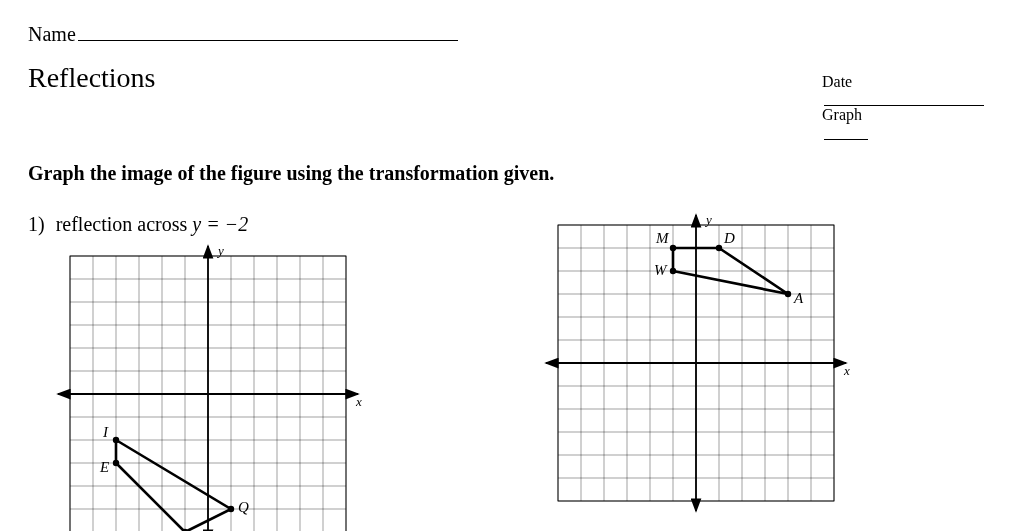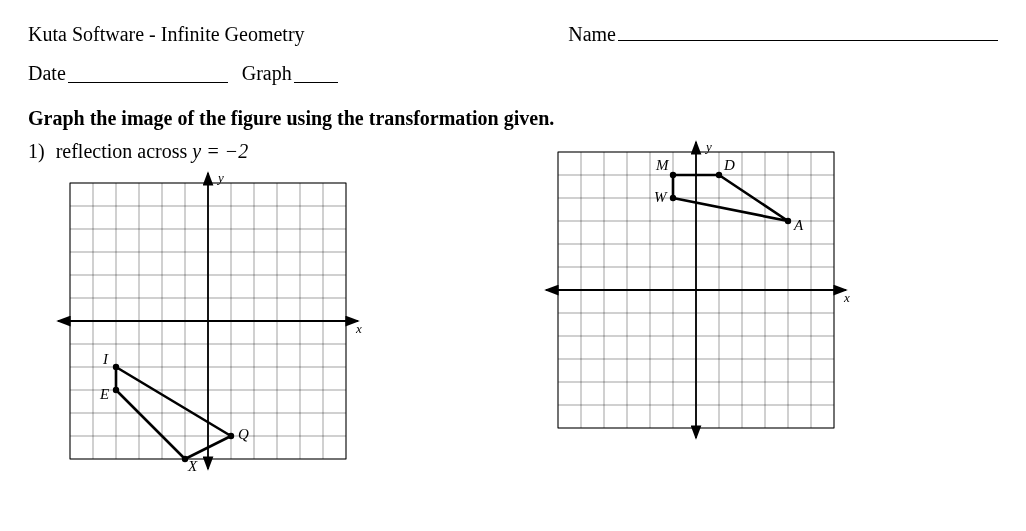--- a/index.html
+++ b/index.html
@@ -30,43 +30,44 @@
     display: flex;
     justify-content: space-between;
     align-items: baseline;
     margin-bottom: 22px;
   }
   .doc-title {
     font-size: 28px;
     font-weight: normal;
   }
   .date-period {
-    font-size: 20px;
-    display: flex;
-    align-items: center;
+    font-size: 16px;
+    display: flex;
+    align-items: flex-start;
+    flex-direction: column;
   }
   .blank-med {
     display: inline-block;
     border-bottom: 1px solid #000;
     width: 160px;
     height: 0.9em;
     margin-left: 2px;
     margin-right: 14px;
   }
   .blank-short {
     display: inline-block;
     border-bottom: 1px solid #000;
     width: 44px;
     height: 0.9em;
     margin-left: 2px;
   }
   .instructions {
     font-weight: bold;
     font-size: 20px;
-    margin-bottom: 10px;
+    margin-bottom: 28px;
   }
   .problems {
     display: flex;
     gap: 28px;
   }
   .problem {
     flex: 0 0 460px;
   }
   .prompt {
     font-size: 20px;
@@ -80,28 +81,28 @@
   .outer { stroke: #000; stroke-width: 0.9; fill: none; }
   .shape { stroke: #000; stroke-width: 2.6; fill: none; stroke-linejoin: round; }
   .pt { fill: #000; }
   .lbl { font-family: "Times New Roman", serif; font-style: italic; font-size: 15px; }
   .axlbl { font-family: "Times New Roman", serif; font-style: italic; font-size: 13px; }
 </style>
 </head>
 <body>
 
 <div class="top-row">
-  <span>Kuta Software - Infinite Geometry</span>
   <span class="name-field">
     <span>Name</span>
     <span class="blank-long"></span>
   </span>
 </div>
 
 <div class="title-row">
+  <span class="doc-title">Reflections</span>
   <span class="date-period">
     <span>Date</span>
     <span class="blank-med"></span>
     <span>Graph</span>
     <span class="blank-short"></span>
   </span>
 </div>
 
 <div class="instructions">Graph the image of the figure using the transformation given.</div>
 

